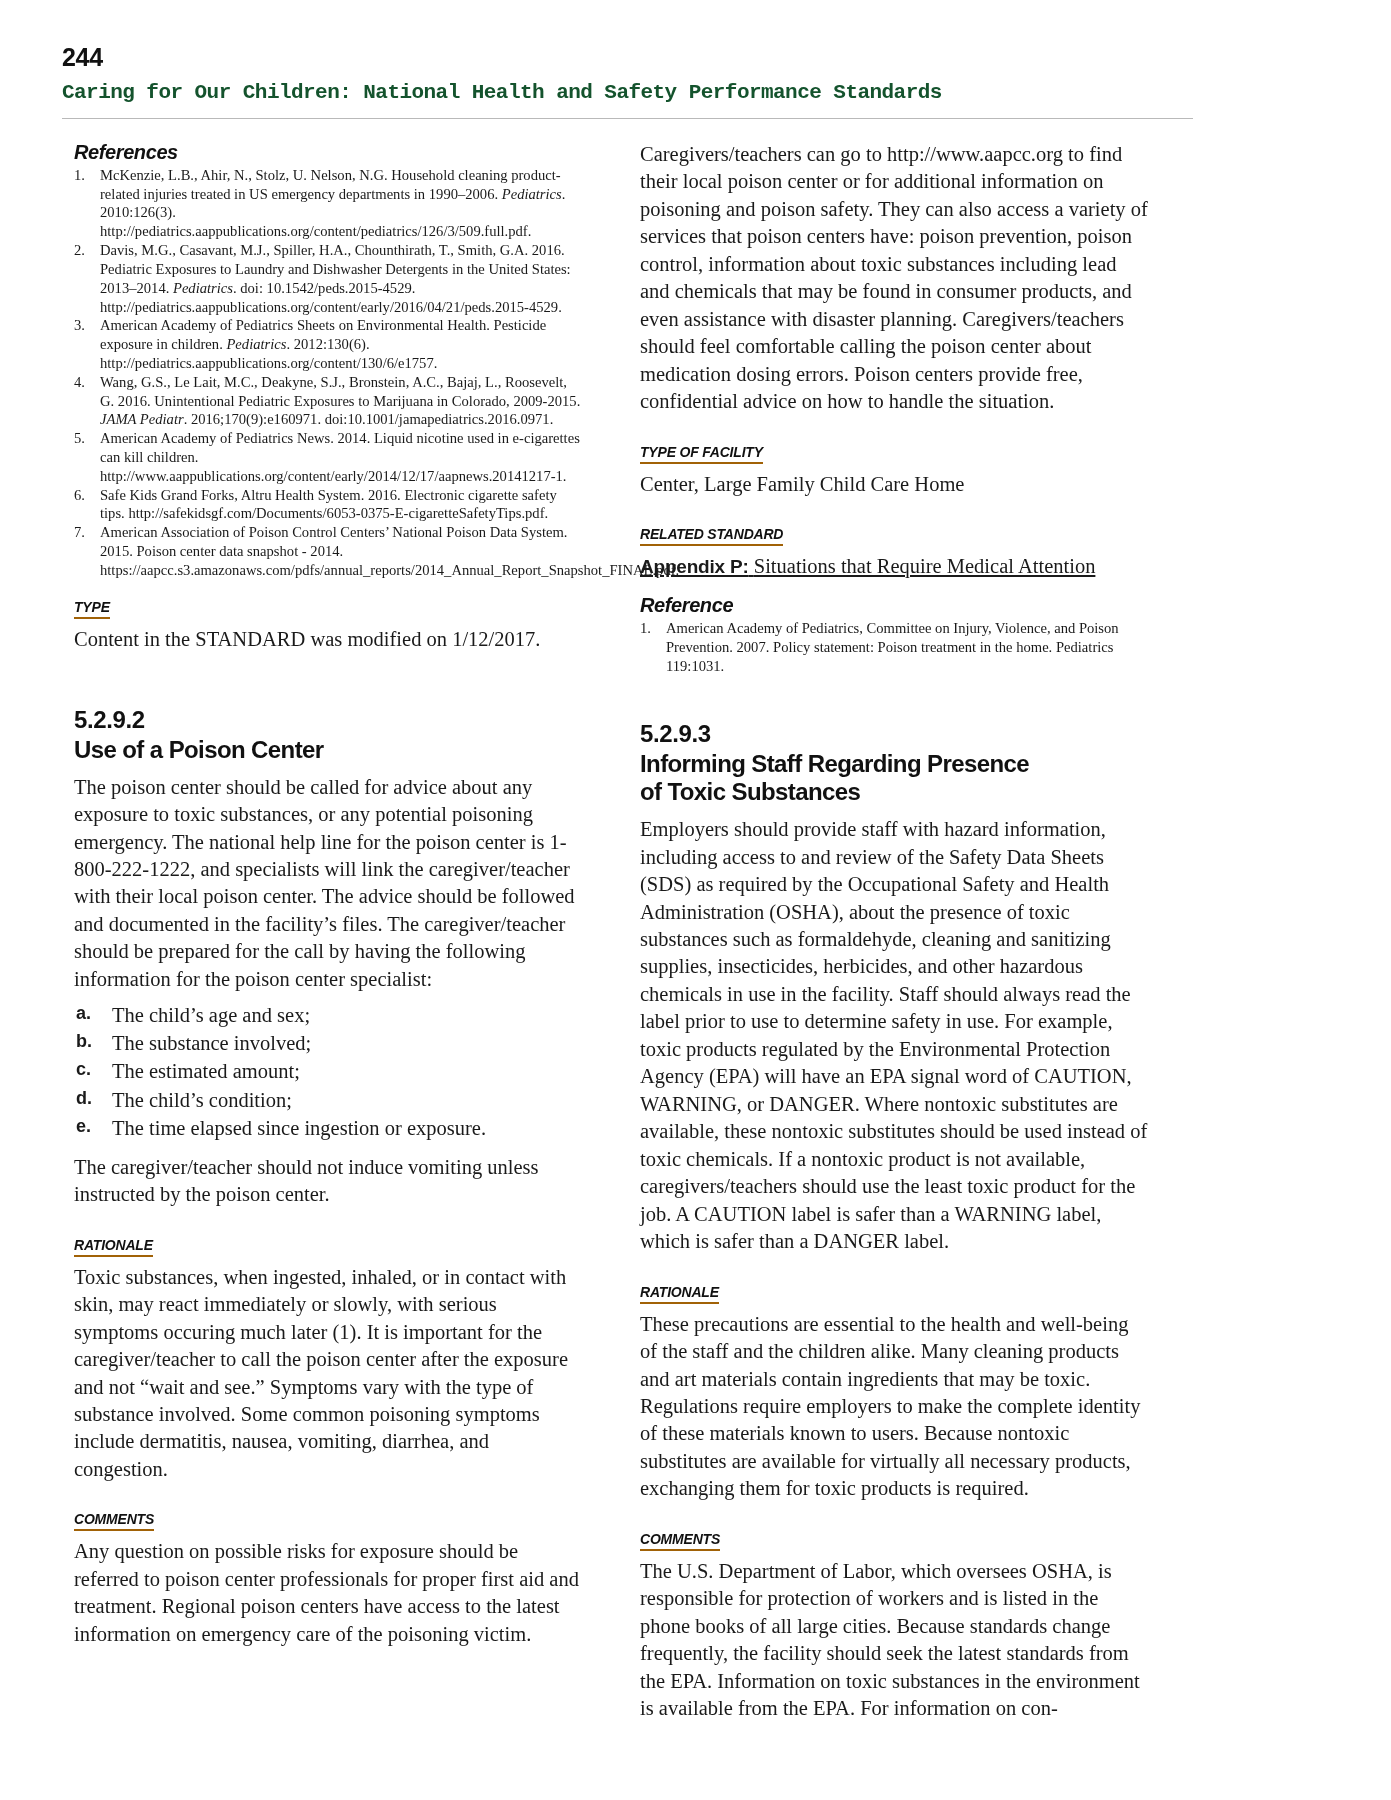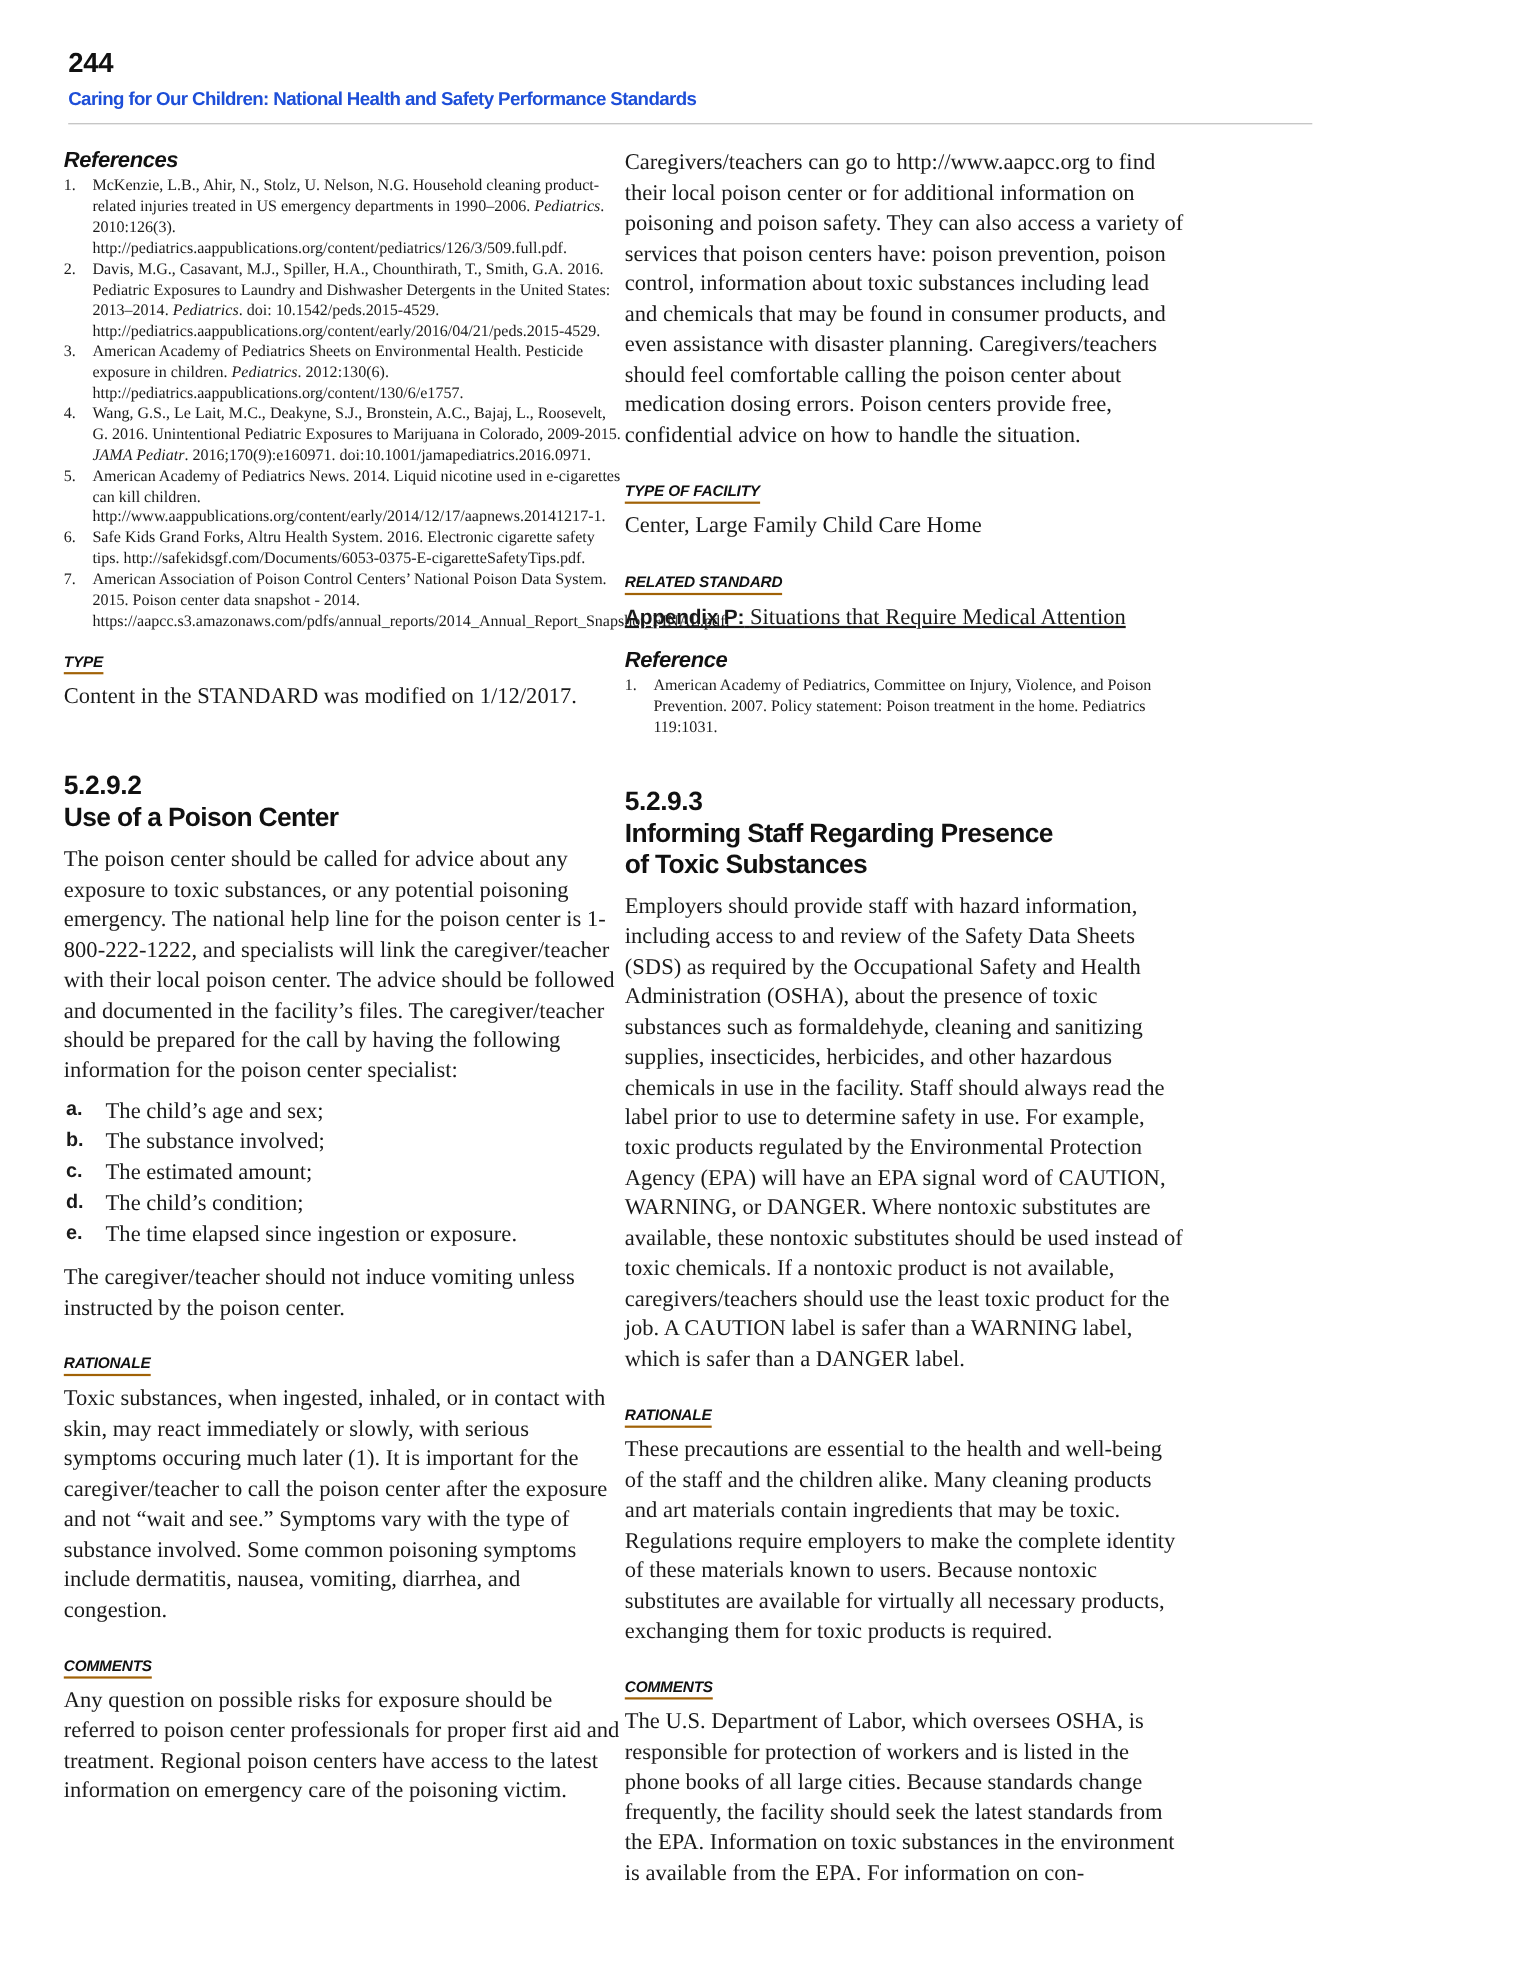--- a/index.html
+++ b/index.html
@@ -23,38 +23,40 @@
   .page-header { padding-left: 4px; }
   .folio {
     font-family: "Liberation Sans", sans-serif;
     font-weight: bold;
     font-size: 25px;
     letter-spacing: -0.3px;
     line-height: 1.1;
     color: #111;
   }
   .running-title {
-    font-family: Liberation Sans, sans-serif;
-    font-weight: bold;
-    font-size: 17px;
+    font-family: Liberation Mono, monospace;
+    font-weight: bold;
+    font-size: 21px;
     letter-spacing: -0.55px;
     line-height: 1.35;
     margin-top: 7px;
-    color: #1d4ed8;
+    color: #14532d;
   }
   .header-rule {
     border: 0;
     border-top: 1px solid #b9b9b9;
     margin: 11px 0 0 0;
   }
 
   
   .columns {
     display: flex;
+    gap: 56px;
     margin-top: 22px;
+    margin-left: 16px;
   }
   .col { width: 510px; flex: 0 0 510px; }
 
   
   .sec-num {
     font-family: "Liberation Sans", sans-serif;
     font-weight: bold;
     font-size: 24px;
     letter-spacing: -0.4px;
     line-height: 1.15;

